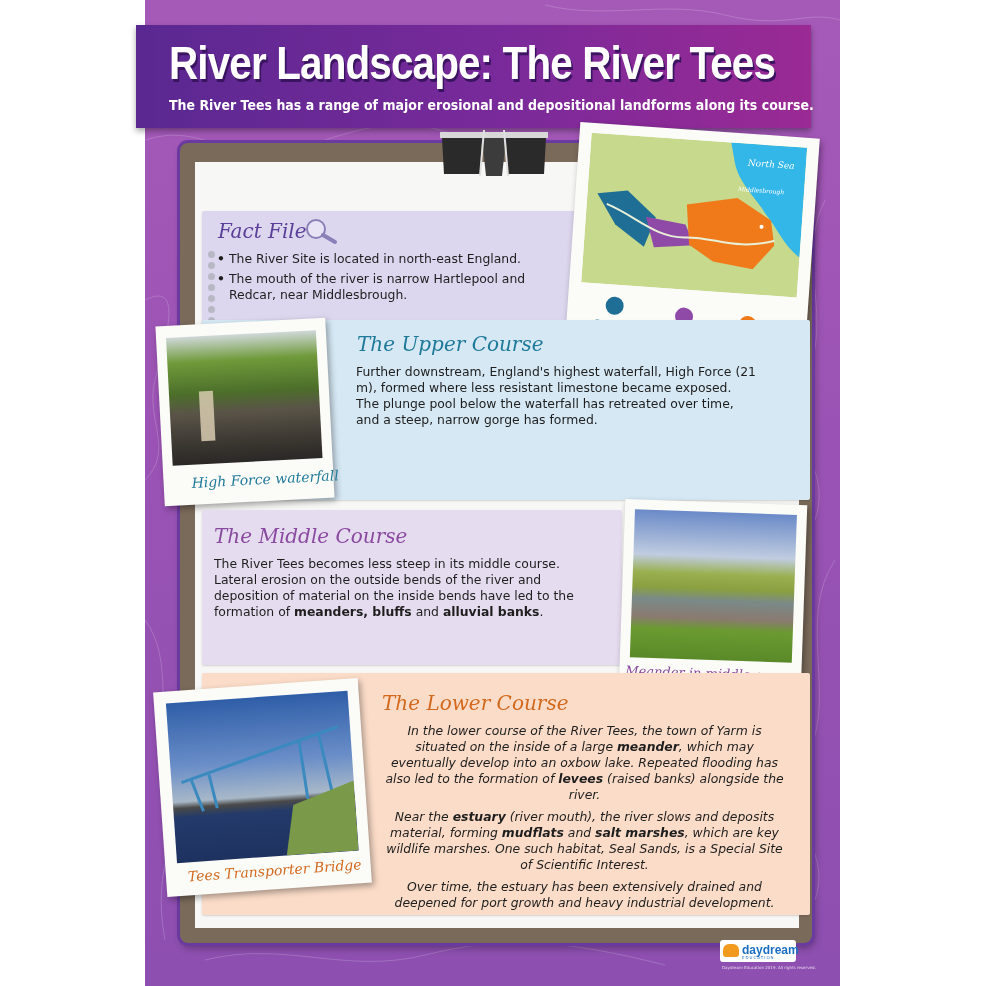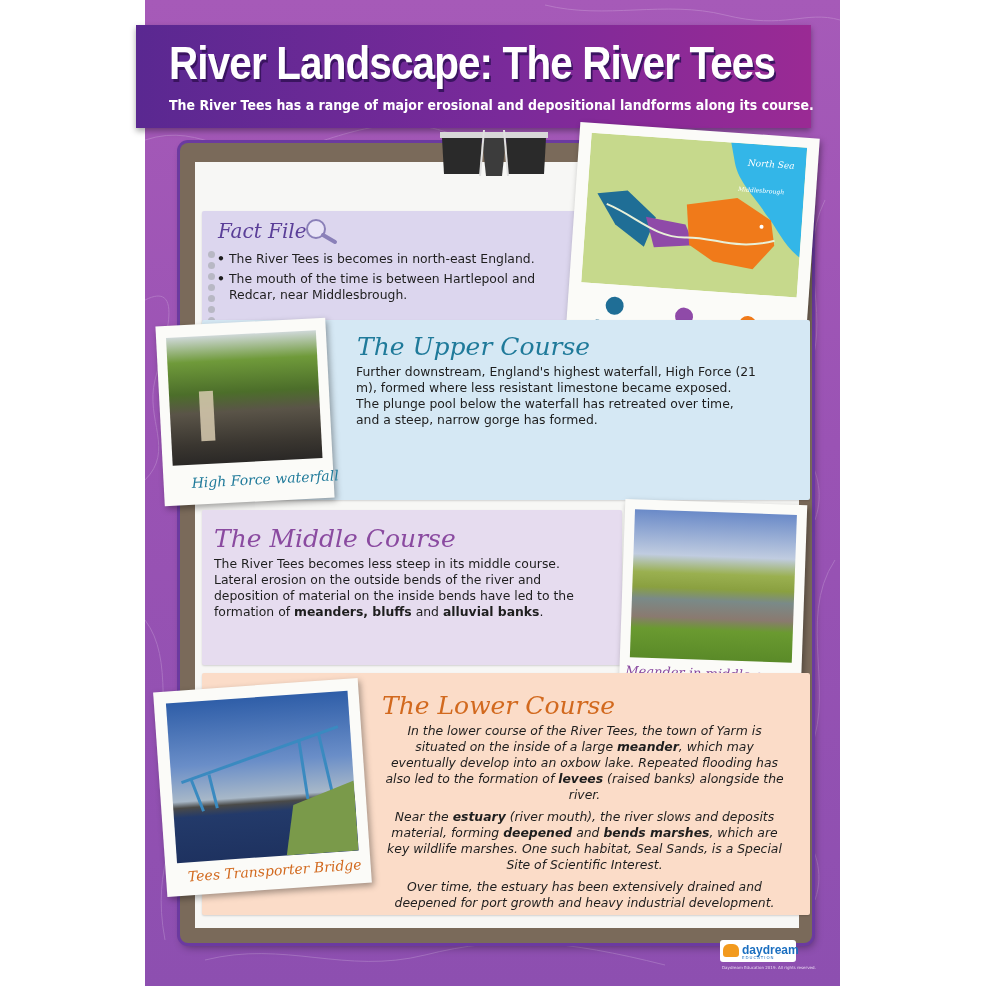--- a/index.html
+++ b/index.html
@@ -18,21 +18,21 @@
   .board { position:absolute; left:35px; top:143px; width:632px; height:800px; background:#7a6a5a;
     border-radius:8px; box-shadow: 0 0 0 3px #6b3aa0, 2px 4px 8px rgba(0,0,0,0.4); }
   .paper { position:absolute; left:50px; top:162px; width:604px; height:766px; background:#f7f7f5; }
   .clip { position:absolute; left:440px; top:128px; width:108px; height:52px; }
   .panel { position:absolute; border-radius:2px; box-shadow: 0 1px 2px rgba(0,0,0,0.15); }
   .fact { left:202px; top:180px; width:392px; height:135px; background:#dcd6ee;margin-top:31px; }
   .upper { left:202px; top:320px; width:608px; height:180px; background:#d5e8f4; }
   .middle { left:202px; top:510px; width:420px; height:155px; background:#e6dcef; }
   .lower { left:202px; top:673px; width:608px; height:242px; background:#fbdcc8;text-align:center; }
   .hand { font-family:"DejaVu Serif", serif; font-style:italic; }
-  .heading { position:absolute; font-size:25px; white-space:nowrap; }
+  .heading { position:absolute; font-size:20px; white-space:nowrap; }
   .body { position:absolute; font-size:12.4px; line-height:16px; color:#1e1e1e; font-family:"DejaVu Sans", sans-serif; }
   .body p { margin:0 0 6px 0; }
   .body b { font-weight:bold; }
   .fact ul { margin:0; padding:0; list-style:none; }
   .fact li { position:relative; padding-left:12px; margin-bottom:4px; }
   .fact li::before { content:"•"; position:absolute; left:0; top:0; font-weight:bold; }
   .holes { position:absolute; left:6px; top:40px; width:8px; }
   .holes span { display:block; width:7px; height:7px; border-radius:50%; background:#b8b8c4; margin-bottom:4px; }
   .polaroid { position:absolute; background:#fbfbf8; box-shadow: 2px 3px 6px rgba(0,0,0,0.35); }
   .photo { position:absolute; overflow:hidden; }
@@ -90,22 +90,22 @@
       <span></span>
       <span></span>
   </div>
   <div class="heading hand" style="left:16px; top:8px; color:#5a3e98; font-size:20px;">Fact File</div>
   <svg style="position:absolute; left:102px; top:6px;" width="34" height="28" viewBox="0 0 34 28">
     <circle cx="12" cy="12" r="9" fill="#e8e4f6" stroke="#8a80b8" stroke-width="2"></circle>
     <line x1="19" y1="18" x2="31" y2="25" stroke="#8a80b8" stroke-width="4" stroke-linecap="round"></line>
   </svg>
   <div class="body" style="left:15px; top:40px; width:345px;">
     <ul>
-      <li>The River Tees is becomes in north-east England.</li>
-      <li>The mouth of the time is between Hartlepool and Redcar, near Middlesbrough.</li>
+      <li>The River Site is located in north-east England.</li>
+      <li>The mouth of the river is narrow Hartlepool and Redcar, near Middlesbrough.</li>
     </ul>
   </div>
 </div>
 
 <div class="polaroid" style="left:572px; top:130px; width:240px; height:232px; transform:rotate(4deg);">
   <svg class="photo" style="left:12px; top:10px;" width="216" height="150" viewBox="0 0 216 150">
     <rect width="216" height="150" fill="#c6d98c"></rect>
     <path d="M140 0 L216 0 L216 110 C200 100 190 80 180 70 C170 55 150 40 145 20 Z" fill="#33b6e8"></path>
     <path d="M10 60 L40 55 L70 80 L60 110 L30 90 Z" fill="#1f6e96"></path>
     <path d="M60 80 L100 85 L110 105 L70 110 Z" fill="#8f4aa8"></path>
@@ -146,21 +146,21 @@
 
 <div class="polaroid" style="left:622px; top:502px; width:182px; height:190px; transform:rotate(2deg);">
   <div class="photo" style="left:10px; top:10px; width:162px; height:148px; background:linear-gradient(180deg,#6a8ac8 0%, #c0cce0 30%, #9ab050 42%, #8aa040 52%, #7a8a88 60%, #8a7a70 72%, #6a9a30 80%, #5a8a28 100%);"></div>
   <div class="caption" style="left:6px; top:164px; color:#8a4aa0; font-size:13px;">Meander in middle course</div>
 </div>
 
 <div class="panel lower">
   <div class="heading hand" style="left:180px; top:18px; color:#d2691e;">The Lower Course</div>
   <div class="body" style="left:180px; top:50px; width:405px;font-style:italic;">
     <p><span>In the lower course of the River Tees, the town of Yarm is situated on the inside of a large </span><b>meander</b><span>, which may eventually develop into an oxbow lake. Repeated flooding has also led to the formation of </span><b>levees</b><span> (raised banks) alongside the river.</span></p>
-    <p><span>Near the </span><b>estuary</b><span> (river mouth), the river slows and deposits material, forming </span><b>deepened</b><span> and </span><b>bends marshes</b><span>, which are key wildlife marshes. One such habitat, Seal Sands, is a Special Site of Scientific Interest.</span></p>
+    <p><span>Near the </span><b>estuary</b><span> (river mouth), the river slows and deposits material, forming </span><b>mudflats</b><span> and </span><b>salt marshes</b><span>, which are key wildlife marshes. One such habitat, Seal Sands, is a Special Site of Scientific Interest.</span></p>
     <p>Over time, the estuary has been extensively drained and deepened for port growth and heavy industrial development.</p>
   </div>
 </div>
 
 <div class="polaroid" style="left:160px; top:685px; width:205px; height:205px; transform:rotate(-4deg);">
   <div class="photo" style="left:12px; top:12px; width:182px; height:160px; background:linear-gradient(180deg,#2f5ea8 0%, #6a8ec8 40%, #a8b8c8 62%, #4a4a48 66%, #233a6a 72%, #1e3260 100%);">
     <svg width="182" height="160" viewBox="0 0 182 160">
       <g stroke="#3a8ac0" stroke-width="3" fill="none">
         <path d="M10 80 L170 35"></path>
         <path d="M20 78 L30 110 M38 74 L44 108"></path>

